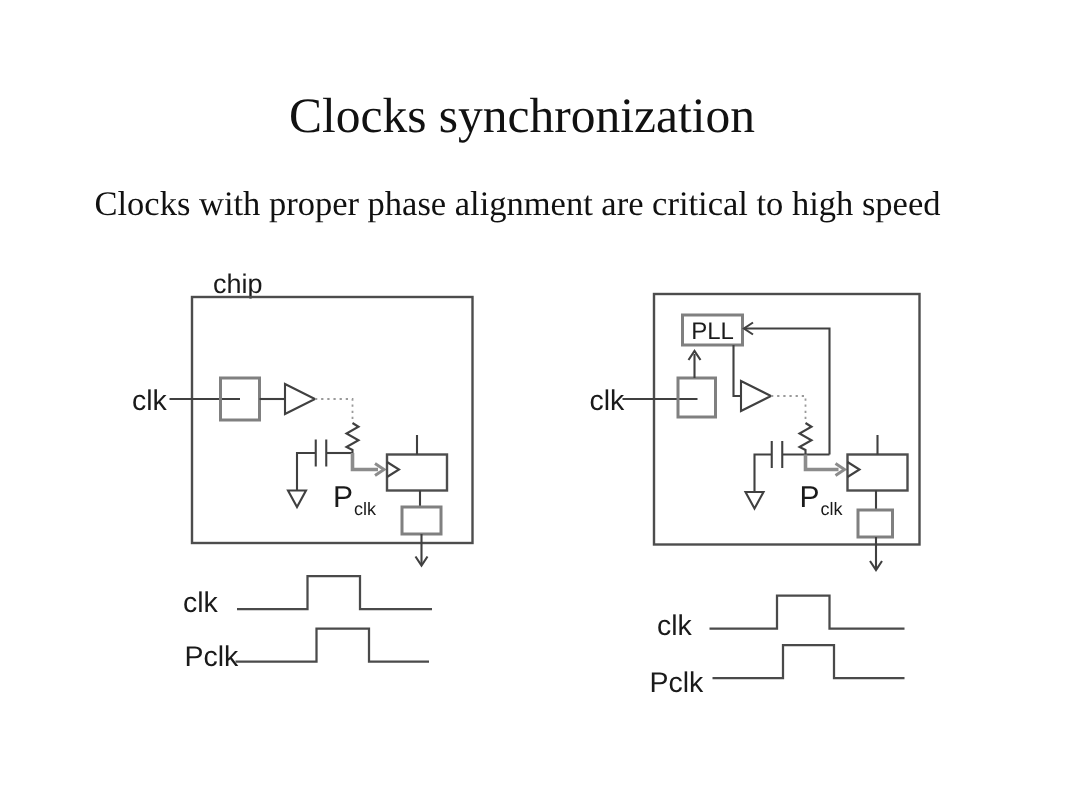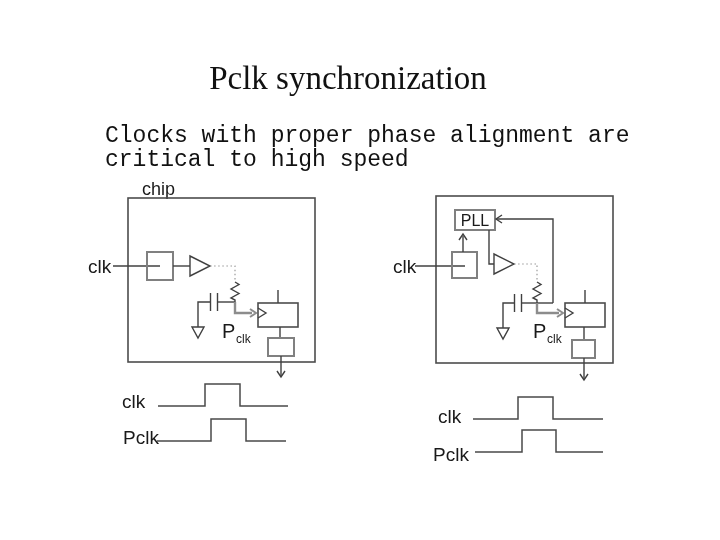--- a/index.html
+++ b/index.html
@@ -1,39 +1,39 @@
 <!DOCTYPE html>
 <html><head>
 <meta charset="utf-8">
 <style>
   html,body{margin:0;padding:0;background:#fff;}
   .slide{position:relative;width:720px;height:540px;background:#ffffff;overflow:hidden;
          font-family:"Liberation Sans",sans-serif;color:#000;}
   .title{position:absolute;top:60px;left:0;width:696px;text-align:center;
          font-family:"Liberation Serif",serif;font-size:33px;color:#111;}
   .body-text{position:absolute;top:124px;left:63px;width:580px;
-         font-family:Liberation Mono, monospace;font-size:23px;line-height:24px;color:#111;margin-left:42px;}
+         font-family:Liberation Serif, serif;font-size:23px;line-height:24px;color:#111;}
   .body-text .wrap-line{margin-left:44px;}
   svg{position:absolute;overflow:visible;}
   .lbl{font-family:"Liberation Sans",sans-serif;fill:#1a1a1a;}
   .wire{stroke:#404040;stroke-width:1.4;fill:none;}
   .wire-thick{stroke:#8c8c8c;stroke-width:2.4;fill:none;}
   .boxgray{stroke:#808080;stroke-width:2;fill:none;}
   .boxdark{stroke:#4d4d4d;stroke-width:1.6;fill:none;}
   .dotted{stroke:#9a9a9a;stroke-width:1.2;fill:none;stroke-dasharray:1.5 2.6;}
   .wave{stroke:#4a4a4a;stroke-width:1.5;fill:none;}
   .head{stroke:#404040;stroke-width:1.4;fill:none;}
   .headgray{stroke:#8c8c8c;stroke-width:2;fill:none;}
 </style>
 </head>
 <body>
 
 <div class="slide">
 
-  <div class="title">Pclk synchronization</div>
+  <div class="title">Clocks synchronization</div>
 
   <div class="body-text">
     <div>Clocks with proper phase alignment are critical to high speed</div>
   </div>
 
   <svg style="left:80px;top:178px;" width="250" height="295" viewBox="0 0 250 295">
 
     <text class="lbl" x="62" y="17" font-size="18">chip</text>
     <rect class="boxdark" x="48" y="20" width="187" height="164"></rect>
 

